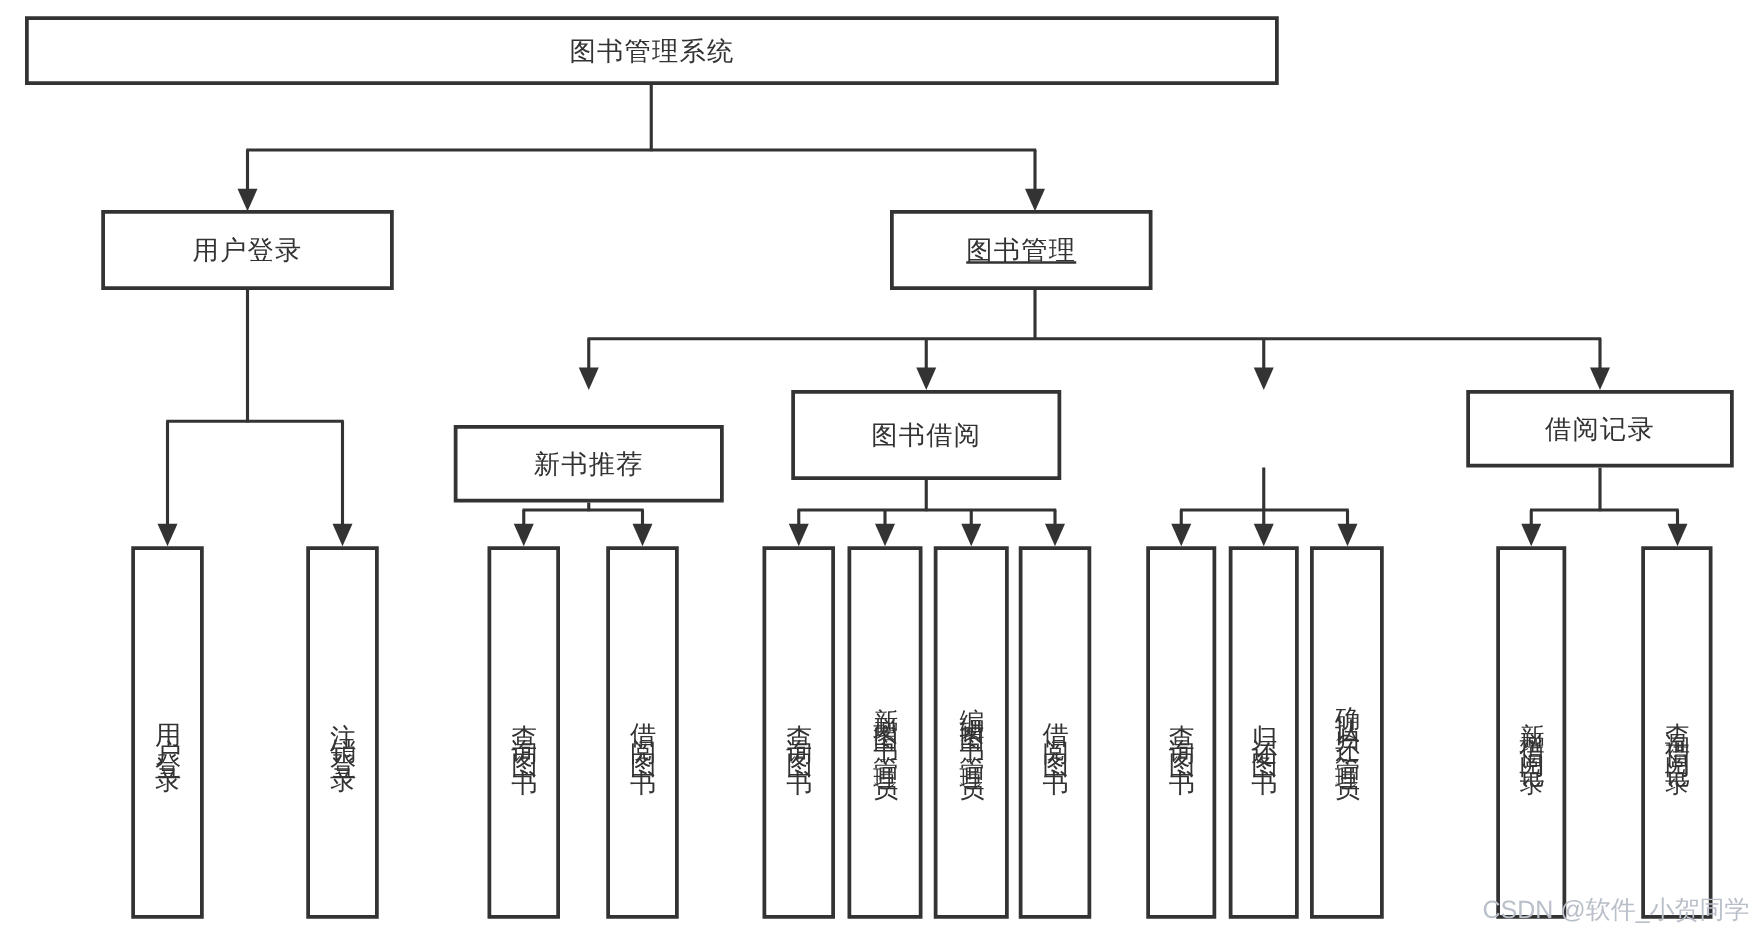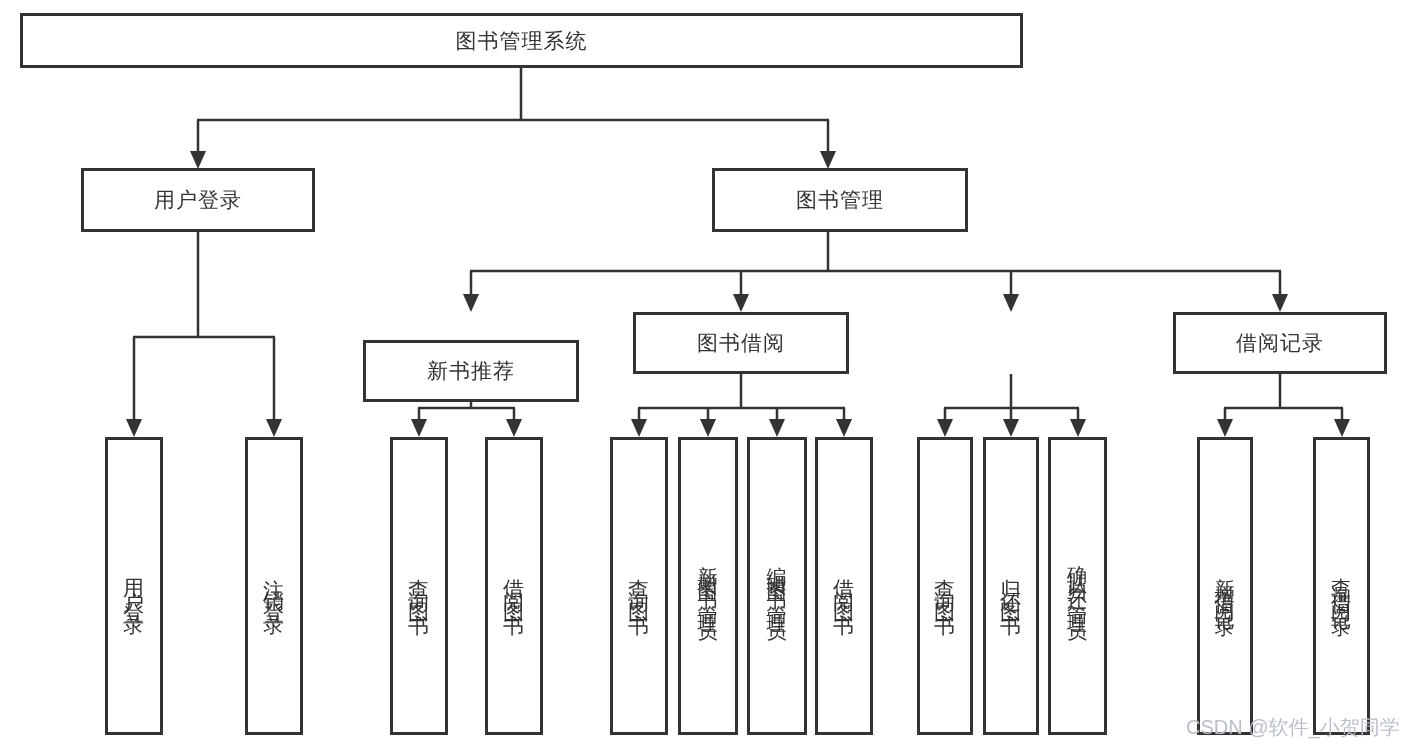--- a/index.html
+++ b/index.html
@@ -146,28 +146,28 @@
     </g>
   </svg>
 
   <div class="hbox" style="left:20px; top:13px; width:1003px; height:55px;">
     <span>图书管理系统</span>
   </div>
 
   <div class="hbox" style="left:81px; top:168px; width:234px; height:64px;">
     <span>用户登录</span>
   </div>
-  <div class="hbox" style="left:712px; top:168px; width:256px; height:64px;">
+  <div class="hbox" style="left:712px; top:168px; width:210px; height:64px;text-decoration:underline;">
     <span>图书管理</span>
   </div>
 
   <div class="hbox" style="left:363px; top:312px; width:216px; height:62px;margin-top:28px;">
     <span>新书推荐</span>
   </div>
-  <div class="hbox" style="left:633px; top:312px; width:216px; height:62px;">
+  <div class="hbox" style="left:633px; top:312px; width:216px; height:72px;">
     <span>图书借阅</span>
   </div>
   <div class="hbox" style="left:1173px; top:312px; width:214px; height:62px;">
     <span>借阅记录</span>
   </div>
 
   <div class="vbox" style="left:105px; width:58px;">
     <span class="v-label">用户登录</span>
   </div>
   <div class="vbox" style="left:245px; width:58px;">

